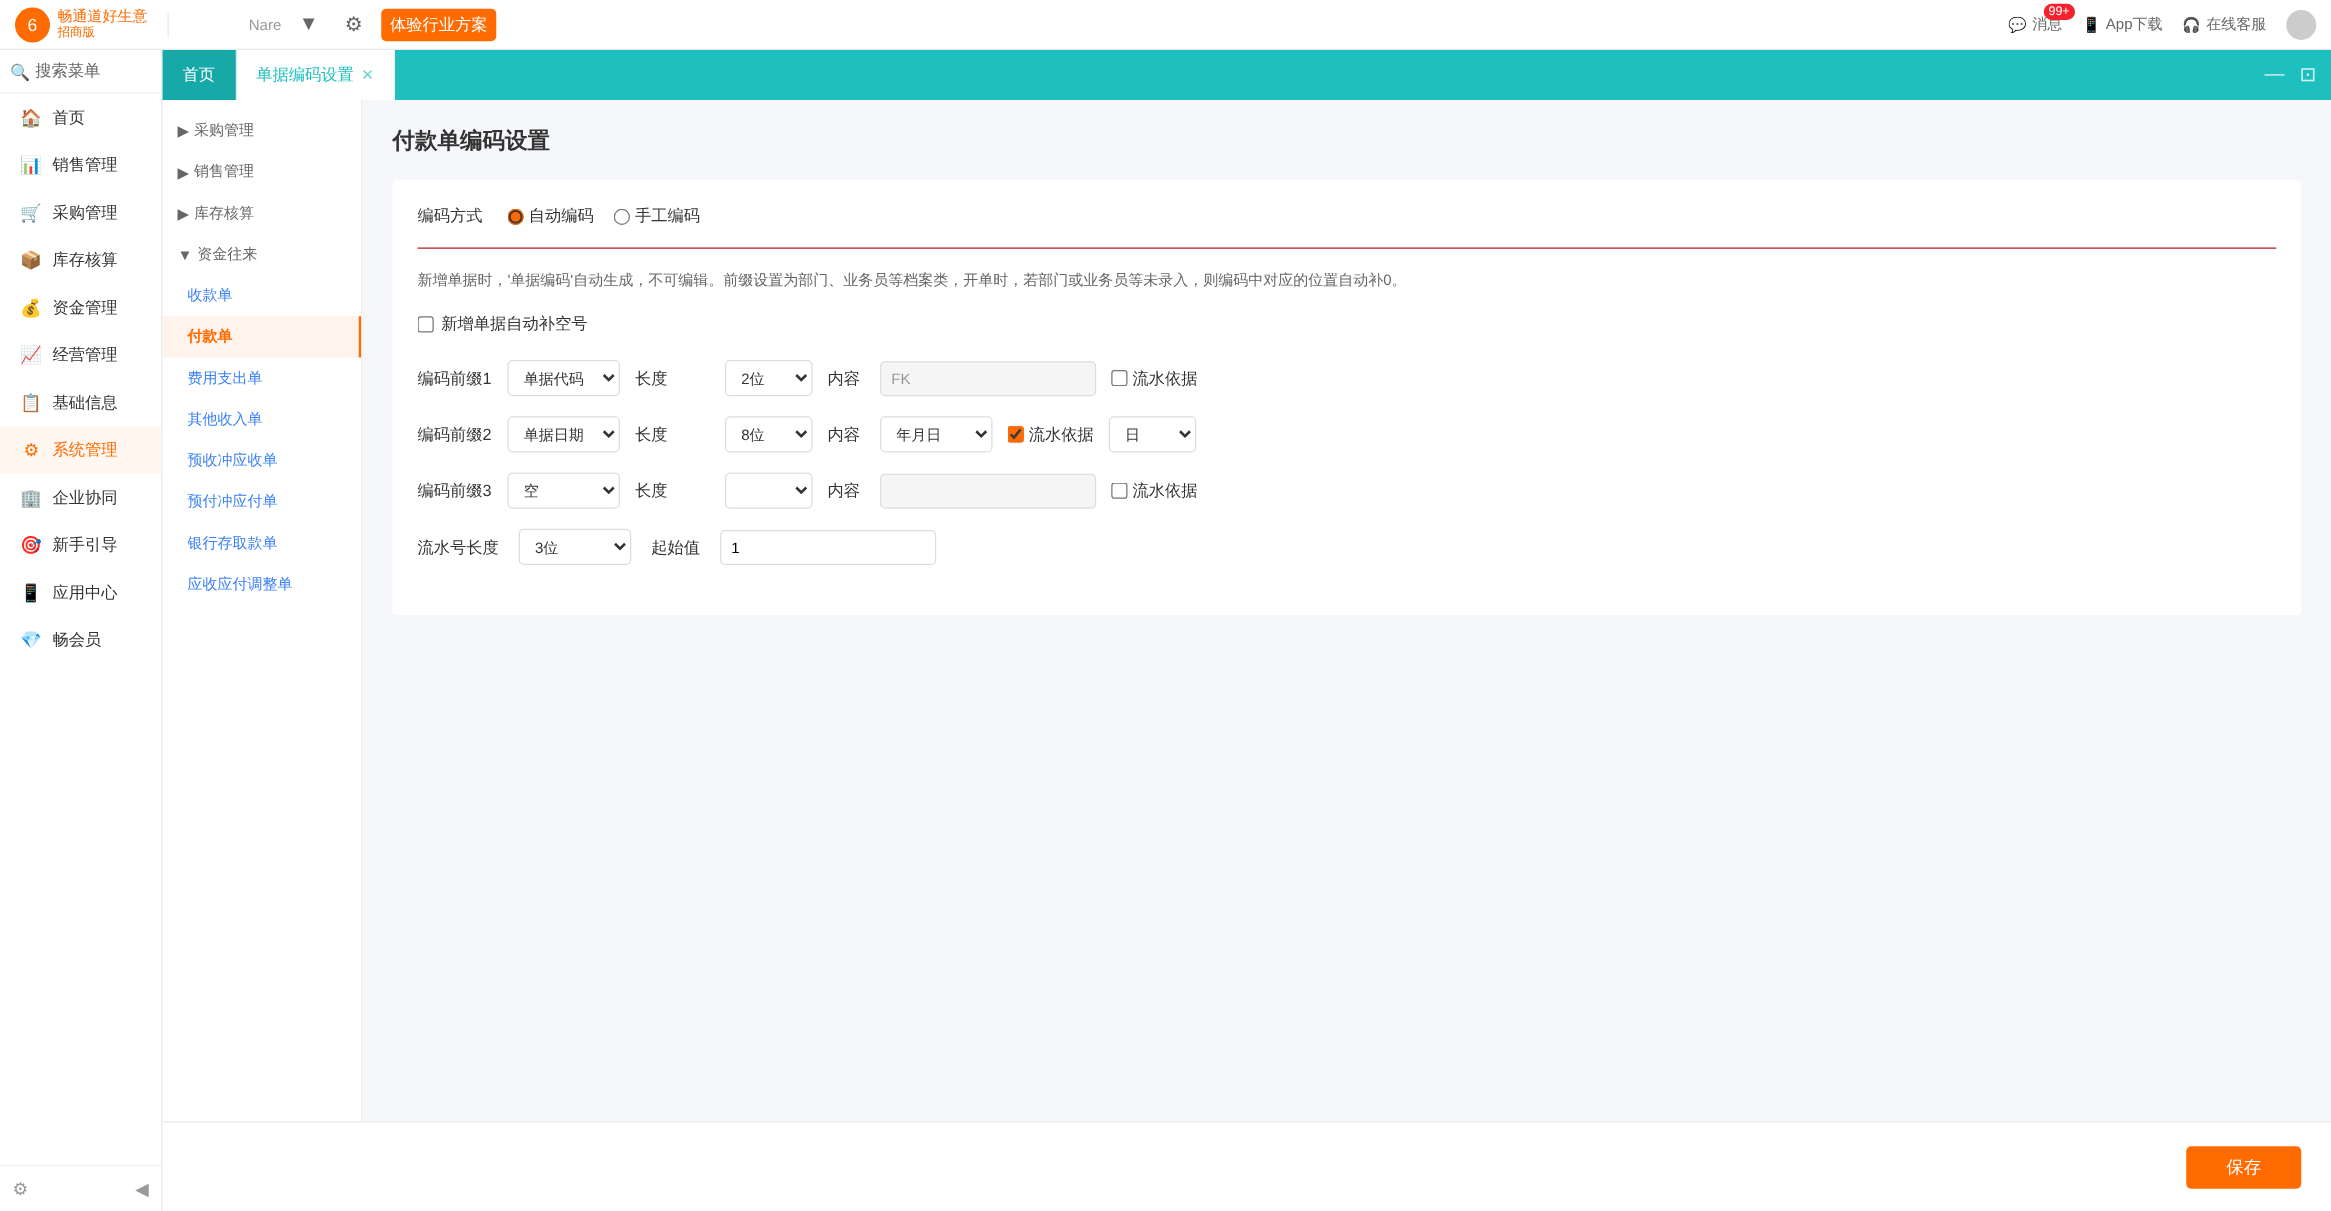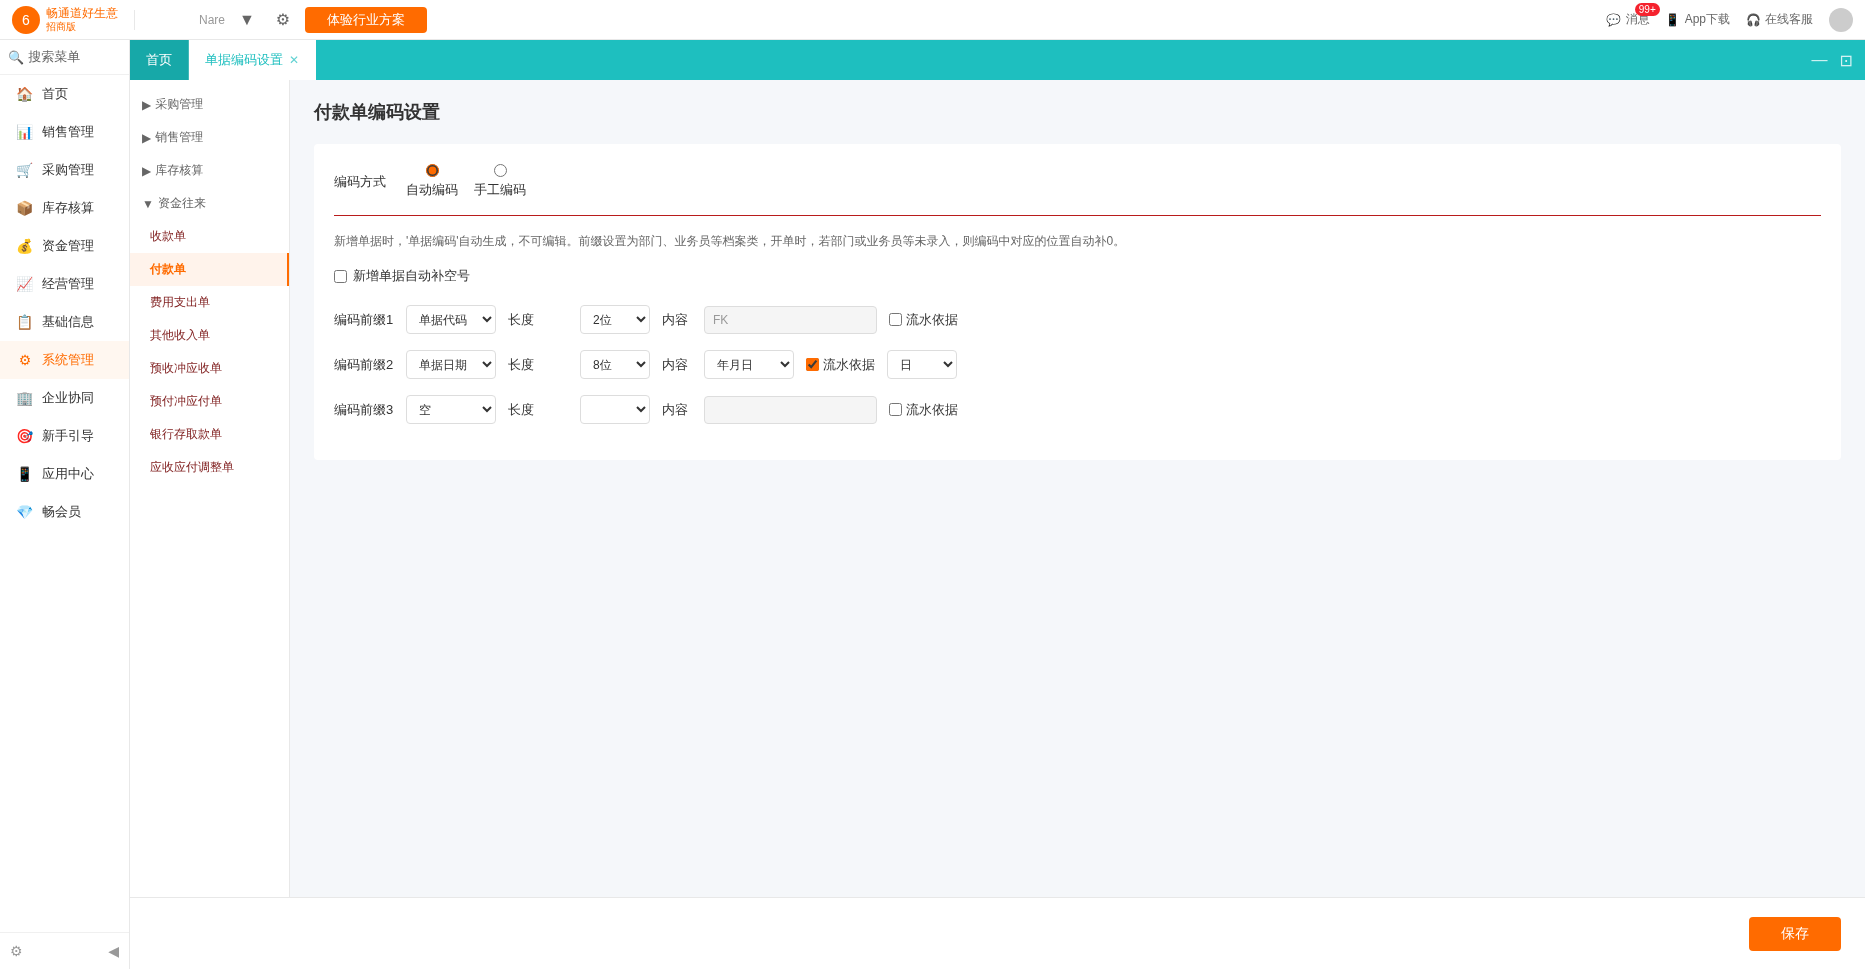--- a/index.html
+++ b/index.html
@@ -6,21 +6,21 @@
     body { font-family: 'Microsoft YaHei', Arial, sans-serif; font-size: 13px; background: #f5f5f5; color: #333; display: flex; flex-direction: column; height: 100vh; overflow: hidden; }
 
     
     .top-bar { height: 40px; background: #fff; border-bottom: 1px solid #e8e8e8; display: flex; align-items: center; padding: 0 12px; gap: 8px; flex-shrink: 0; }
     .top-bar-left { display: flex; align-items: center; gap: 8px; flex: 1; }
     .company-logo { display: flex; align-items: center; gap: 6px; }
     .logo-icon { width: 28px; height: 28px; background: #ff6b00; border-radius: 50%; display: flex; align-items: center; justify-content: center; color: white; font-size: 14px; }
     .company-name { font-size: 12px; color: #ff6b00; line-height: 1.2; }
     .breadcrumb-text { font-size: 12px; color: #999; margin-left: 48px; }
     .settings-icon-btn { width: 28px; height: 28px; border: none; background: none; cursor: pointer; color: #666; font-size: 16px; }
-    .trial-btn { background: #ff6b00; color: white; border: none; padding: 4px 22px; border-radius: 4px; cursor: pointer; font-size: 13px; }
+    .trial-btn { background: #ff6b00; color: white; border: none; padding: 4px 7px; border-radius: 4px; cursor: pointer; font-size: 13px; }
     .top-bar-right { display: flex; align-items: center; gap: 16px; color: #666; font-size: 12px; }
     .msg-btn { position: relative; cursor: pointer; display: flex; align-items: center; gap: 4px; }
     .badge { background: #f5222d; color: white; border-radius: 8px; padding: 1px 4px; font-size: 10px; position: absolute; top: -8px; right: -10px; }
     .user-avatar { width: 24px; height: 24px; background: #ccc; border-radius: 50%; }
 
     
     .main-layout { display: flex; flex: 1; overflow: hidden; }
 
     
     .sidebar { width: 130px; background: #fff; border-right: 1px solid #e8e8e8; display: flex; flex-direction: column; overflow-y: auto; flex-shrink: 0; }
@@ -41,33 +41,33 @@
     .tab-bar-action-btn { color: rgba(255,255,255,0.8); cursor: pointer; font-size: 16px; background: none; border: none; padding: 4px; }
 
     
     .content-area { flex: 1; overflow-y: auto; display: flex; flex-direction: column; }
 
     
     .content-with-sub { display: flex; flex: 1; }
     .sub-sidebar { width: 160px; background: #fff; border-right: 1px solid #e8e8e8; padding-top: 8px; overflow-y: auto; flex-shrink: 0; }
     .sub-sidebar-group { }
     .sub-sidebar-group-header { padding: 8px 12px; font-size: 12px; color: #666; cursor: pointer; display: flex; align-items: center; gap: 4px; }
-    .sub-sidebar-item { padding: 8px 16px 8px 20px; font-size: 12px; color: #7f1d1d; cursor: pointer; }
+    .sub-sidebar-item { padding: 8px 16px 8px 20px; font-size: 12px; color: #3b82f6; cursor: pointer; }
     .sub-sidebar-item.active { background: #fff3eb; color: #ff6b00; border-right: 2px solid #ff6b00; font-weight: bold; }
 
     
     .main-content { flex: 1; padding: 20px 24px; overflow-y: auto; background: #f5f7fa; }
     .page-title { font-size: 18px; font-weight: bold; color: #333; margin-bottom: 20px; }
 
     
     .settings-panel { background: #fff; border-radius: 4px; padding: 20px; }
     .encoding-method-row { display: flex; align-items: center; gap: 20px; margin-bottom: 16px; padding-bottom: 16px; border-bottom: 1px solid #b91c1c; }
     .encoding-method-label { color: #333; font-size: 13px; }
     .radio-group { display: flex; align-items: center; gap: 16px; }
-    .radio-item { display: flex; align-items: center; gap: 4px; cursor: pointer; font-size: 13px; flex-direction: column; }
+    .radio-item { display: flex; align-items: center; gap: 4px; cursor: pointer; font-size: 13px; }
     .radio-item input[type="radio"] { accent-color: #ff6b00; }
 
     .hint-text { font-size: 12px; color: #666; margin-bottom: 16px; line-height: 1.6; }
 
     
     .code-preview-box { border: 2px dashed #ffb380; background: #fff8f3; border-radius: 4px; padding: 16px 24px; display: inline-block; margin-bottom: 20px; }
     .code-preview-label { font-size: 12px; color: #999; margin-bottom: 4px; }
     .code-preview-value { font-size: 22px; font-weight: bold; color: #ff6b00; margin-bottom: 4px; }
     .code-preview-desc { font-size: 12px; color: #999; }
 
@@ -374,20 +374,31 @@
             </select>
             <span class="content-label">内容</span>
             <input type="text" class="form-input form-input-readonly" value="" readonly="" style="min-width: 80px;">
             <label class="checkbox-item">
               <input type="checkbox" style="">
               <span>流水依据</span>
             </label>
           </div>
 
           
+          <div class="serial-row">
+            <span class="serial-label">流水号长度</span>
+            <select class="form-select">
+              <option>3位</option>
+              <option>4位</option>
+              <option>5位</option>
+              <option>6位</option>
+            </select>
+            <span class="serial-label">起始值</span>
+            <input type="text" class="serial-input" value="1" style="">
+          </div>
 
           
 
         </div>
       </div>
     </div>
 
     <div class="bottom-bar">
       <button class="save-btn">保存</button>
     </div>

